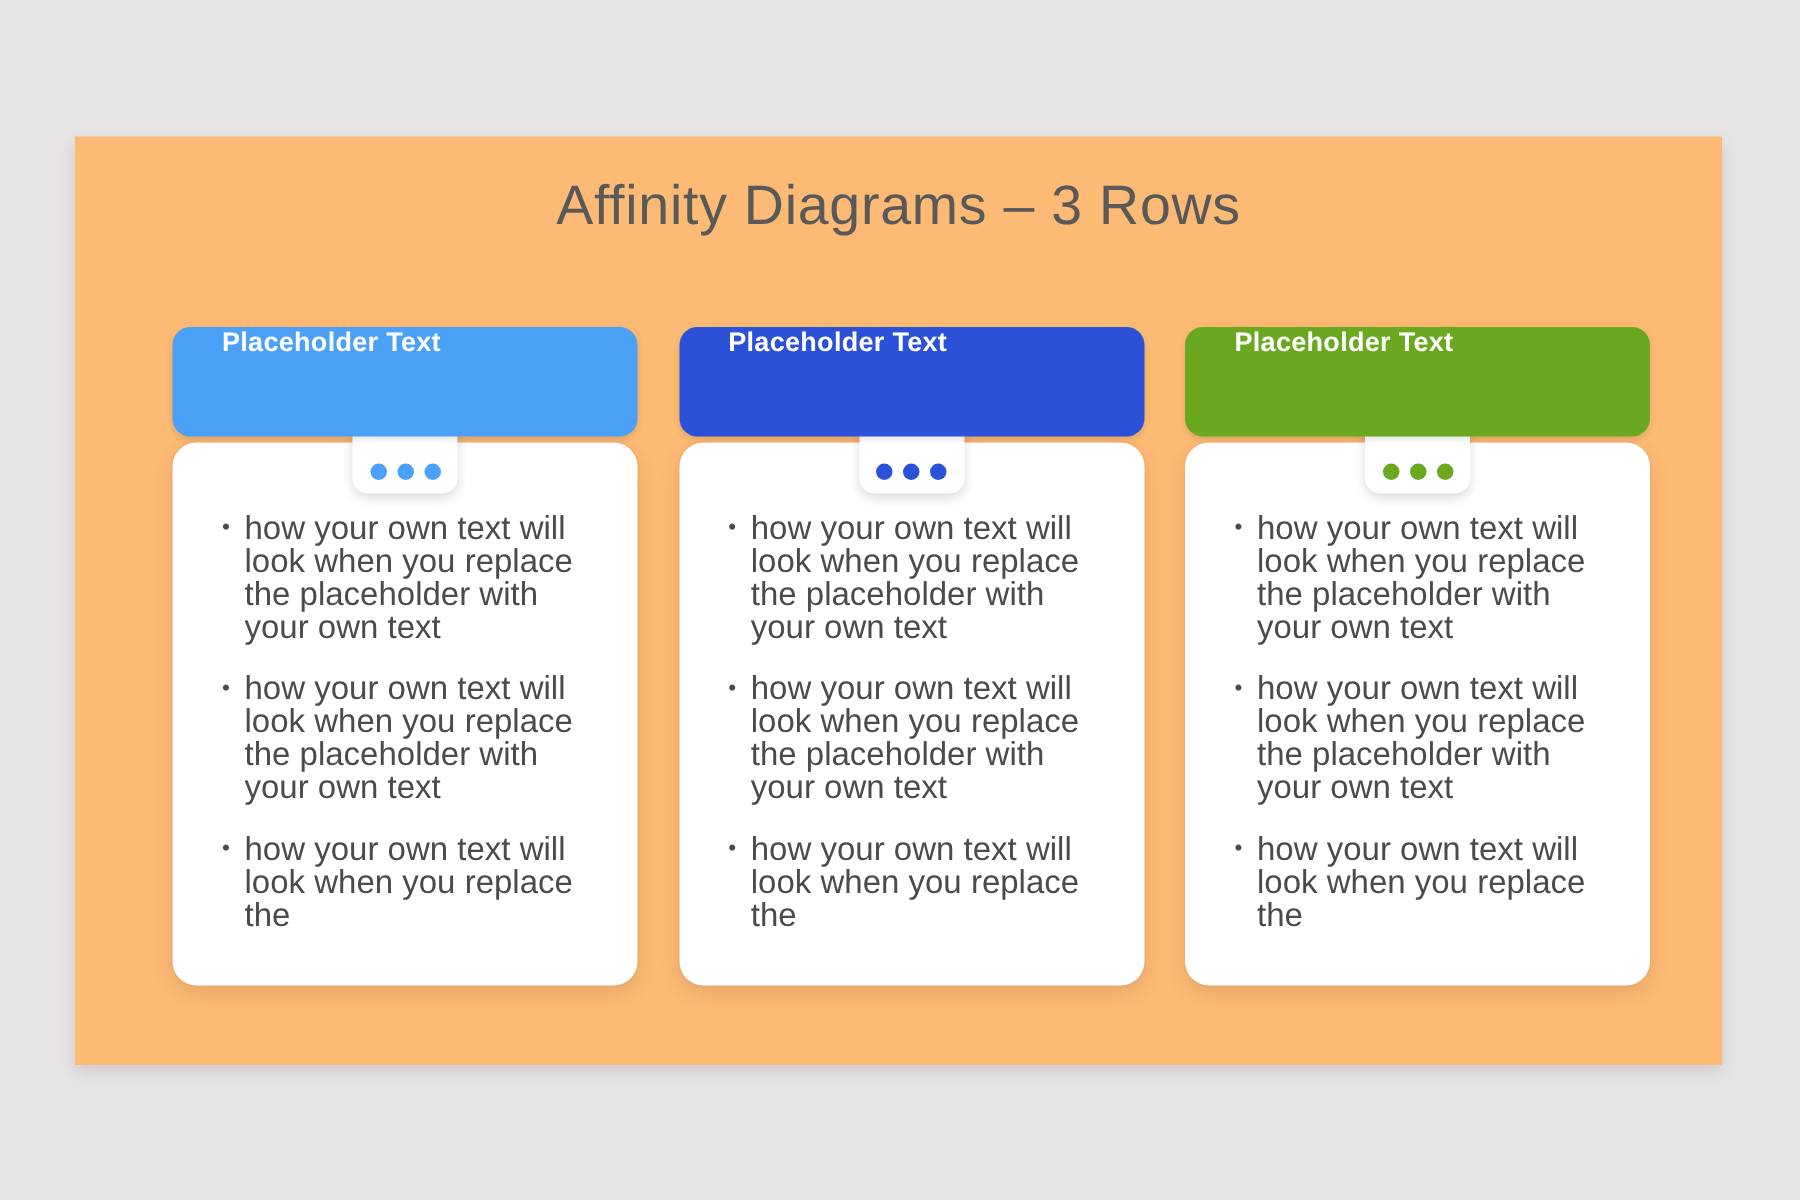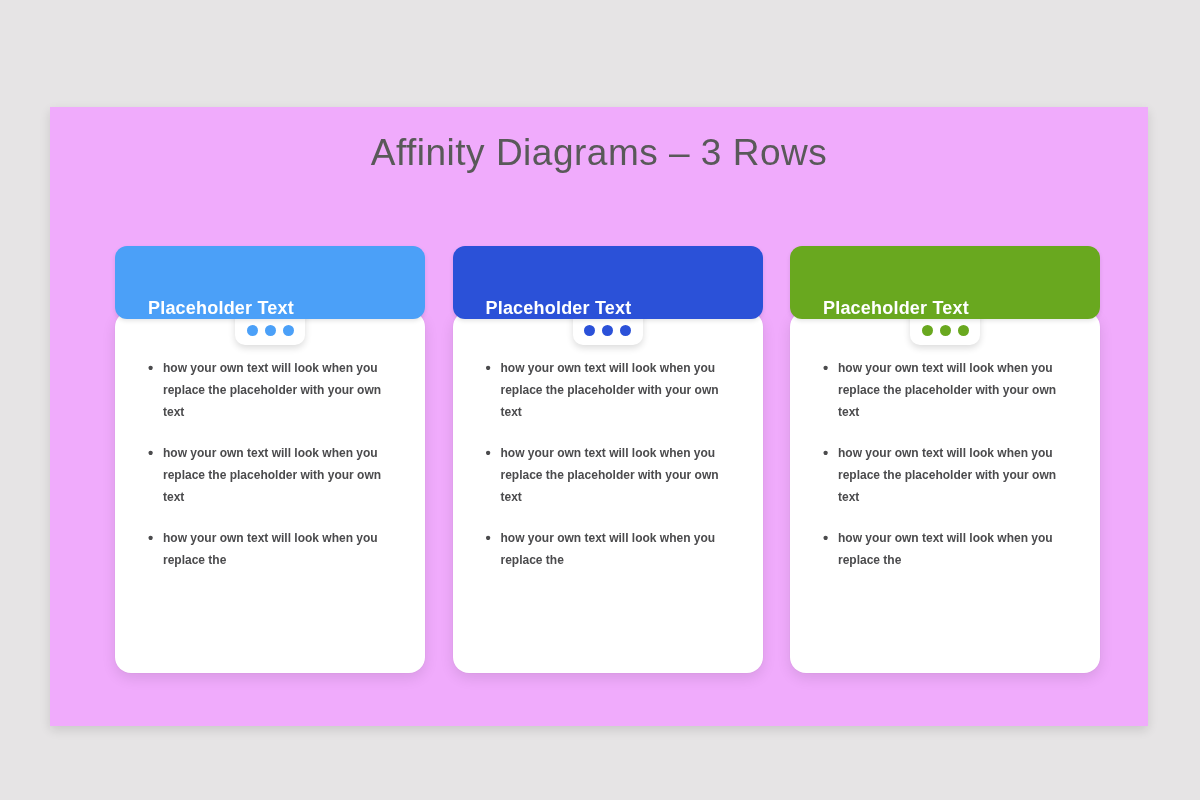--- a/index.html
+++ b/index.html
@@ -10,23 +10,22 @@
     position: relative;
     overflow: hidden;
   }
 
   .slide {
     position: absolute;
     left: 50px;
     top: 91px;
     width: 1098px;
     height: 619px;
-    background: #f0abfc;
+    background: #fdba74;
     box-shadow: 0 4px 10px rgba(0,0,0,0.12);
-    margin-top: 16px;
   }
 
   .slide-title {
     margin-top: 24px;
     text-align: center;
     font-size: 37px;
     line-height: 44px;
     font-weight: 400;
     color: #595959;
     letter-spacing: 0.5px;
@@ -51,29 +50,29 @@
   }
 
   .column {
     position: relative;
     width: 310px;
     height: 443px;
   }
 
   .col-header {
     position: absolute;
-    top: 16px;
+    top: 4px;
     left: 0;
     width: 100%;
     height: 73px;
     background: var(--accent);
     border-radius: 12px;
     z-index: 3;
     display: flex;
-    align-items: flex-end;
+    align-items: flex-start;
     padding-left: 33px;
     box-shadow: 0 2px 4px rgba(0,0,0,0.10);
   }
 
   .col-header-label {
     color: #ffffff;
     font-size: 18px;
     font-weight: 700;
     letter-spacing: 0.2px;
   }
@@ -120,24 +119,23 @@
   }
 
   .bullet-list {
     list-style: none;
     padding: 46px 26px 0 33px;
   }
 
   .bullet-list li {
     position: relative;
     padding-left: 15px;
-    font-size: 12px;
+    font-size: 22px;
     line-height: 22px;
     color: #4b4b4d;
-    font-weight: bold;
   }
 
   .bullet-list li::before {
     content: "\2022";
     position: absolute;
     left: 0;
     top: 0;
     font-size: 15px;
     color: #4b4b4d;
   }

